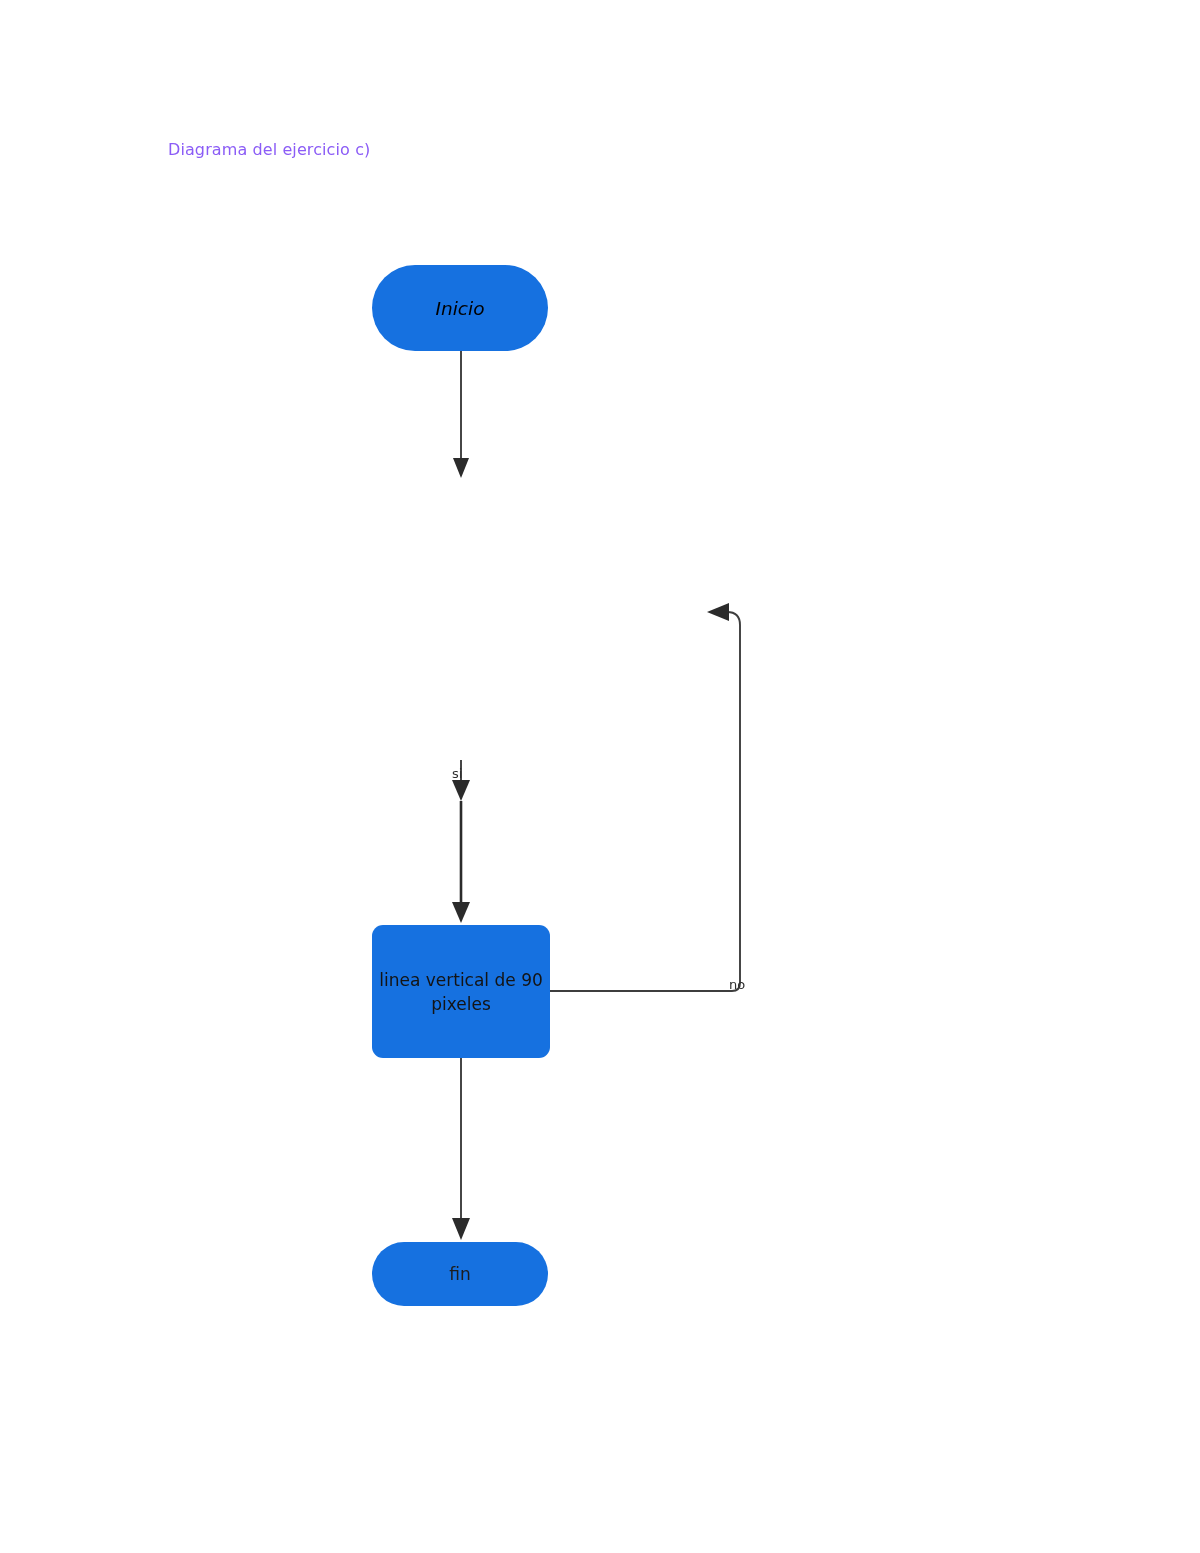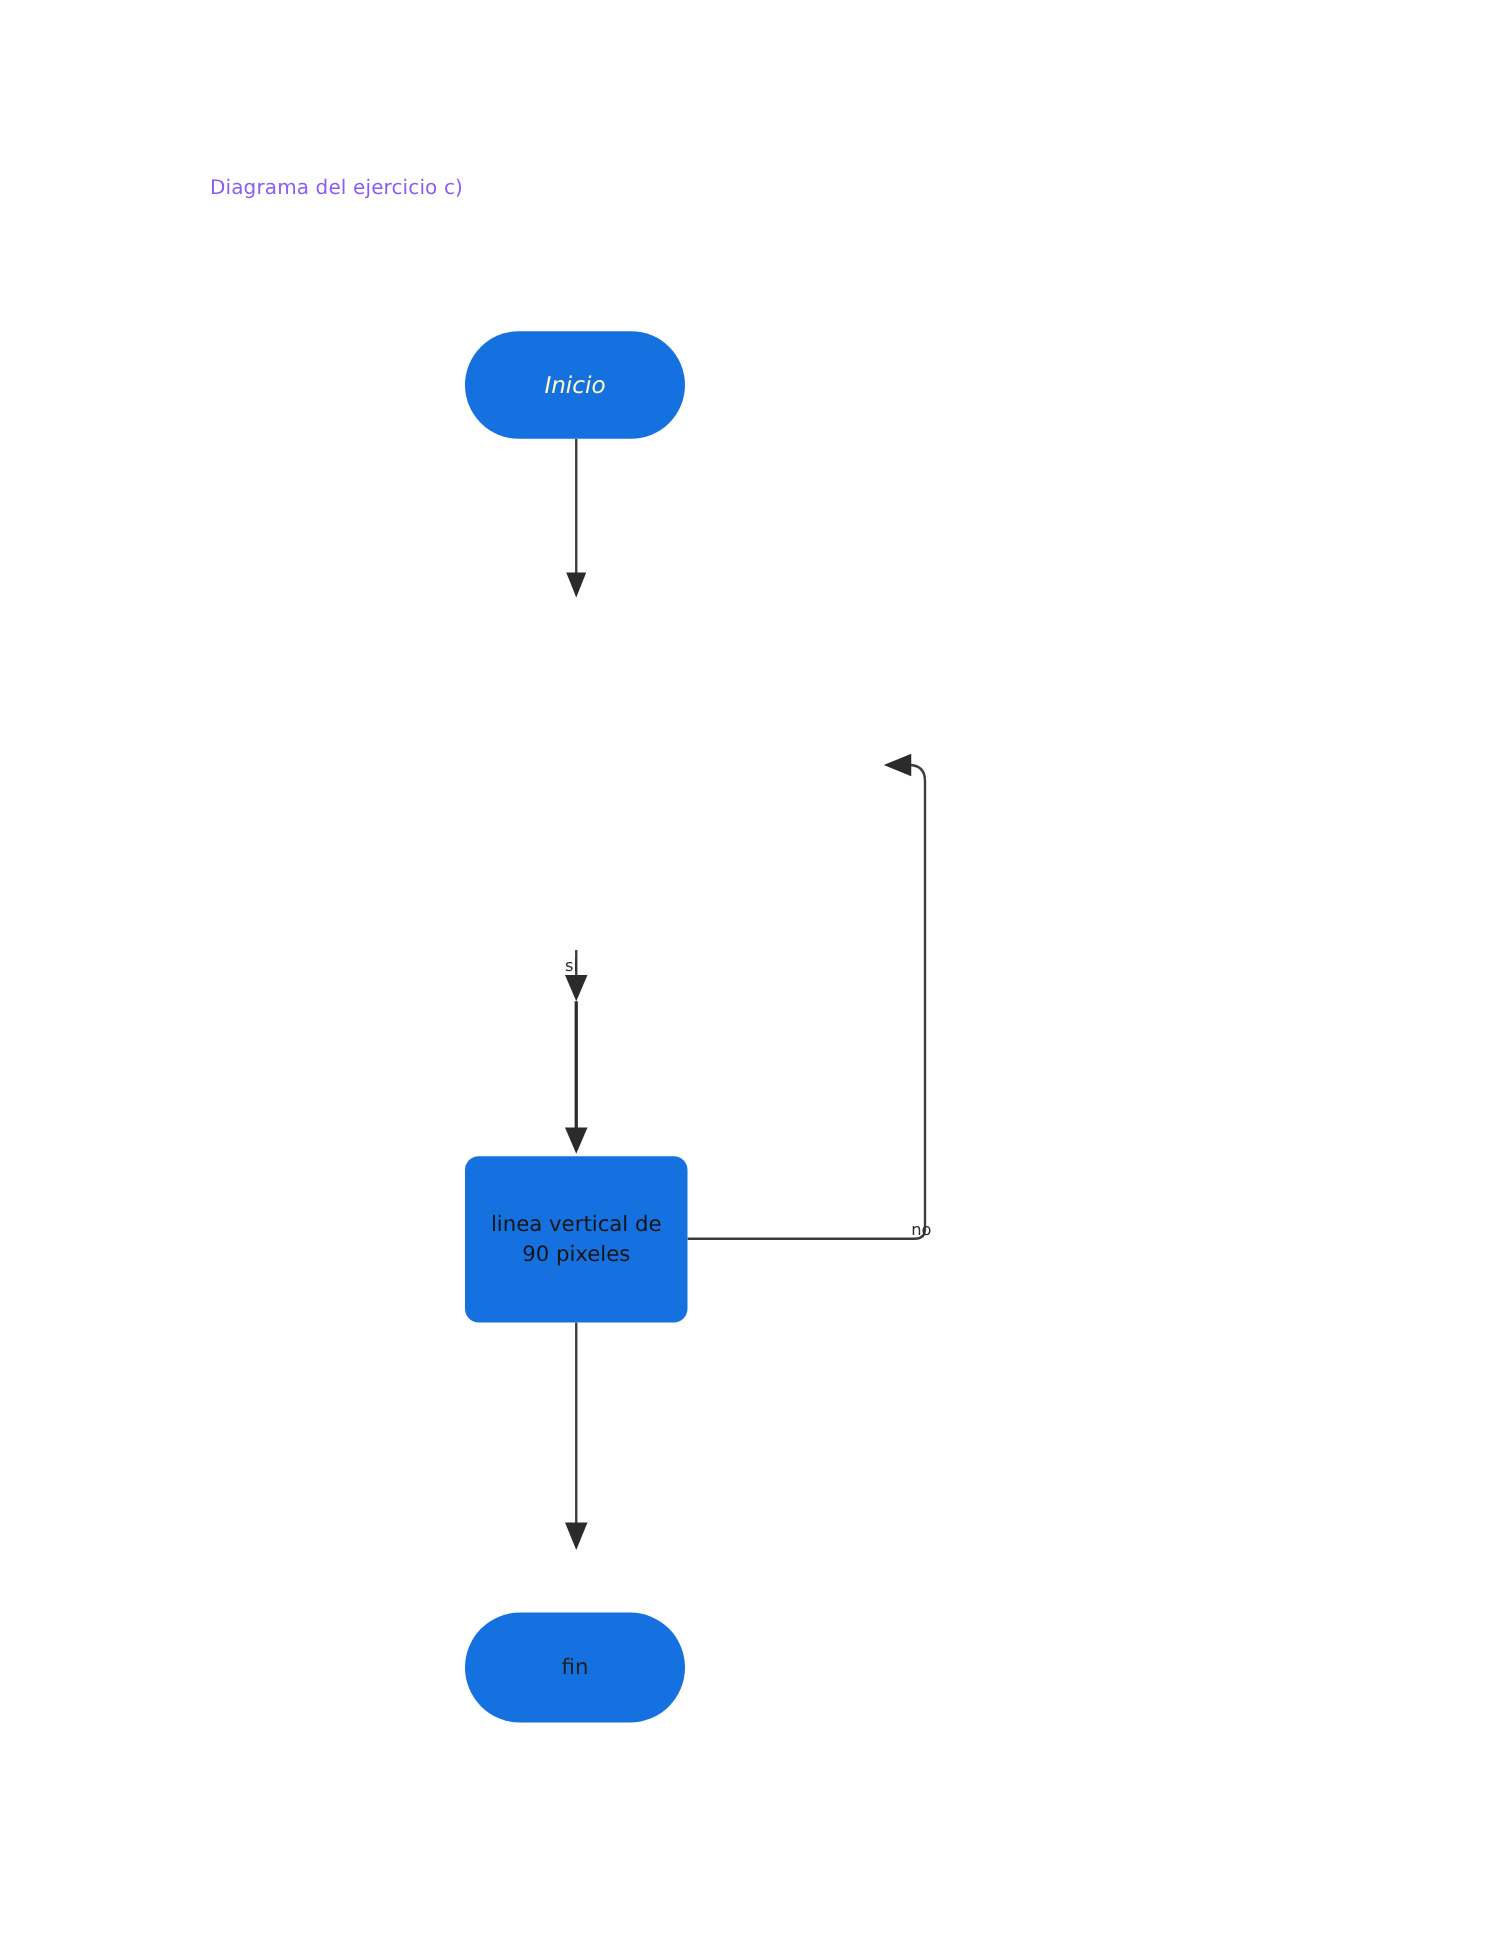--- a/index.html
+++ b/index.html
@@ -54,21 +54,21 @@
     justify-content: center;
     text-align: center;
   }
 
   
   .node-terminator {
     background: #1671e0;
     border-radius: 46px;
   }
   .node-terminator .node-label {
-    color: #fef9c3;
+    color: #000000;
     font-style: italic;
     font-size: 18.5px;
     font-family: "DejaVu Sans", "Liberation Sans", sans-serif;
   }
   .node-terminator.is-end {
     border-radius: 44px;
   }
   .node-terminator.is-end .node-label {
     color: #1d1d1d;
     font-style: normal;
@@ -77,21 +77,21 @@
 
   
   .node-process {
     background: #1671e0;
     border-radius: 11px;
   }
   .node-process .node-label {
     color: #141414;
     font-size: 17px;
     line-height: 24px;
-    padding: 0 19px;
+    padding: 0 6px;
     font-family: "DejaVu Sans", "Liberation Sans", sans-serif;
   }
 
   
   .node-decision {
     background: transparent;
   }
   .node-decision .diamond-shape {
     position: absolute;
     left: 0;
@@ -184,18 +184,18 @@
 
 
     <div class="edge-label" style="left:452px; top:766px;">si</div>
 
     <div class="node node-process" style="left:372px; top:925px; width:178px; height:133px;">
       <span class="node-label">linea vertical de 90 pixeles</span>
     </div>
 
     <div class="edge-label" style="left:729px; top:977px;">no</div>
 
-    <div class="node node-terminator is-end" style="left:372px; top:1290px; width:176px; height:88px;">
+    <div class="node node-terminator is-end" style="left:372px; top:1242px; width:176px; height:64px;">
       <span class="node-label">fin</span>
     </div>
 
   </div>
 </div>
 
 </body></html>

